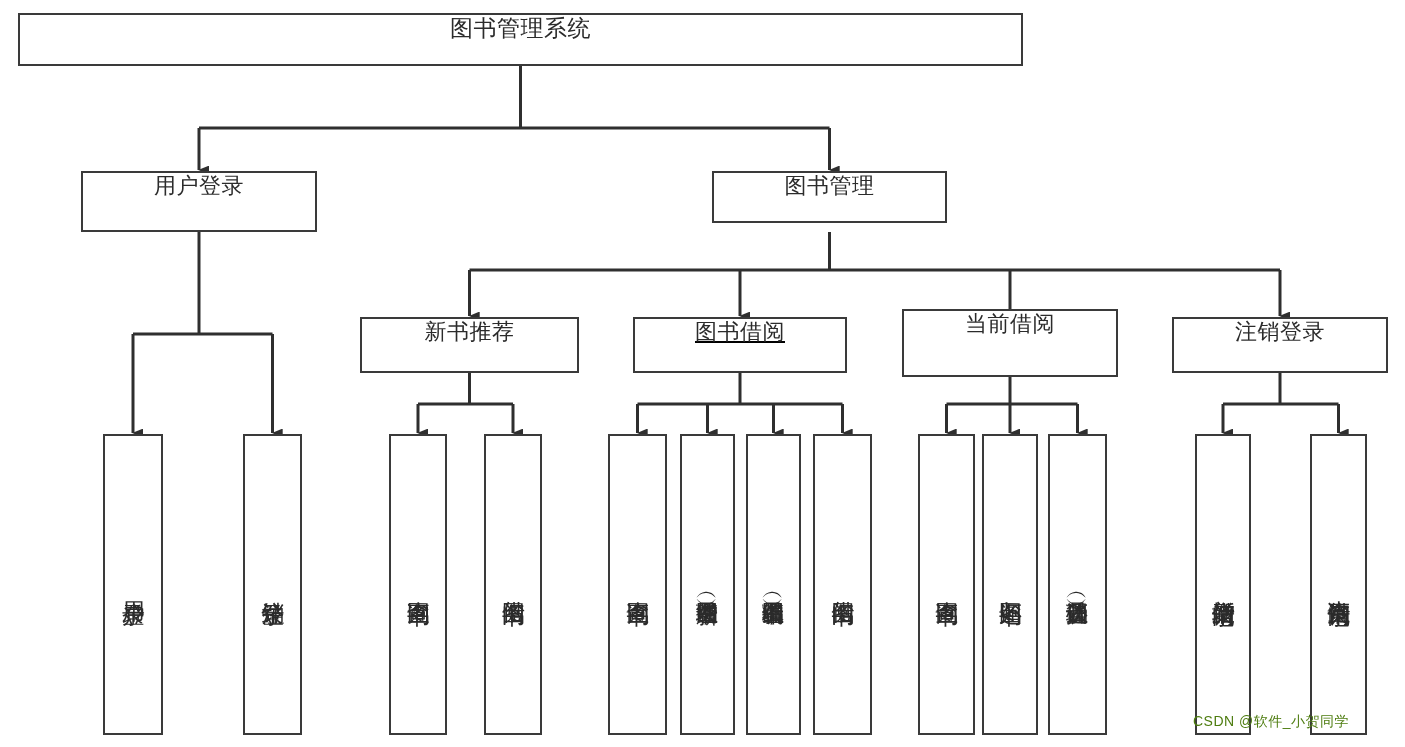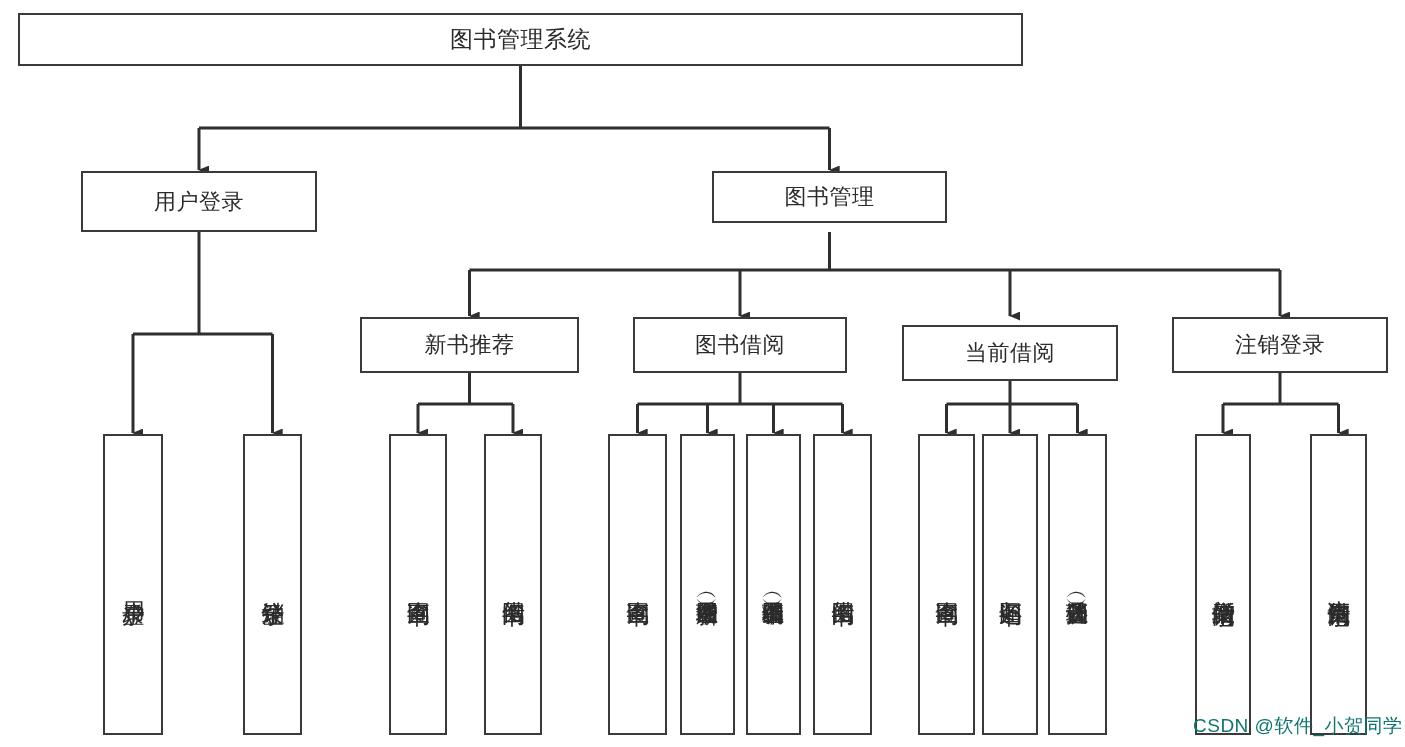--- a/index.html
+++ b/index.html
@@ -24,21 +24,21 @@
     width: 1405px;
     height: 747px;
     pointer-events: none;
   }
   .node {
     position: absolute;
     box-sizing: border-box;
     background: #ffffff;
     border: 2px solid #3a3a3a;
     display: flex;
-    align-items: center;
+    align-items: flex-start;
     justify-content: center;
     overflow: hidden;
   }
   .node .label {
     color: #2b2b2b;
     text-align: center;
     line-height: 1.18;
     letter-spacing: 0.5px;
     white-space: nowrap;
   }
@@ -61,22 +61,22 @@
     white-space: normal;
     max-height: 100%;
   }
   .node.vertical.tight .label {
     font-size: 22px;
     letter-spacing: 0px;
     line-height: 1.05;
   }
   .watermark {
     position: absolute;
-    color: #0f766e;
-    font-size: 19px;
+    color: #4d7c0f;
+    font-size: 14px;
     white-space: nowrap;
     letter-spacing: 0.5px;
   }
 </style>
 </head>
 <body>
 
 <div id="canvas">
   <svg class="wires" id="wires" viewBox="0 0 1405 747">
     <defs>
@@ -127,24 +127,24 @@
       </div>
       <div class="node horizontal" style="left: 81px; top: 171px; width: 236px; height: 61px;">
         <span class="label">用户登录</span>
       </div>
       <div class="node horizontal" style="left: 712px; top: 171px; width: 235px; height: 52px;">
         <span class="label">图书管理</span>
       </div>
       <div class="node horizontal" style="left: 360px; top: 317px; width: 219px; height: 56px;">
         <span class="label">新书推荐</span>
       </div>
-      <div class="node horizontal" style="left: 633px; top: 317px; width: 214px; height: 56px;">
+      <div class="node horizontal" style="left: 633px; top: 317px; width: 214px; height: 56px; text-decoration: underline;">
         <span class="label">图书借阅</span>
       </div>
-      <div class="node horizontal" style="left: 902px; top: 325px; width: 216px; height: 56px;">
+      <div class="node horizontal" style="left: 902px; top: 309px; width: 216px; height: 68px;">
         <span class="label">当前借阅</span>
       </div>
       <div class="node horizontal" style="left: 1172px; top: 317px; width: 216px; height: 56px;">
         <span class="label">注销登录</span>
       </div>
       <div class="node vertical" style="left: 103px; top: 434px; width: 60px; height: 301px;">
         <span class="label">用户登录</span>
       </div>
       <div class="node vertical" style="left: 243px; top: 434px; width: 59px; height: 301px;">
         <span class="label">注销登录</span>

